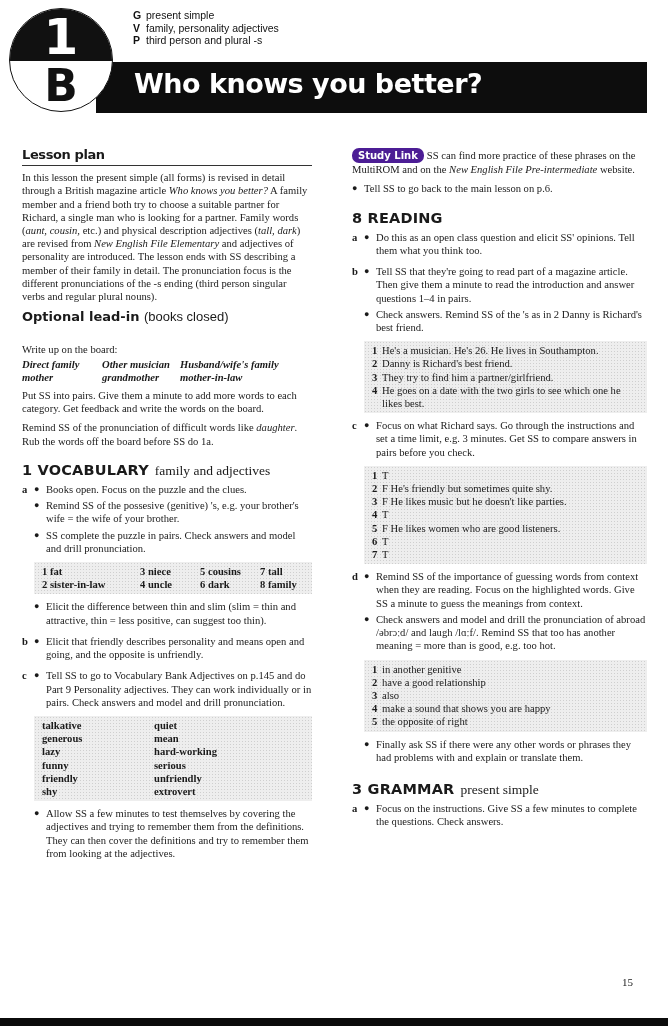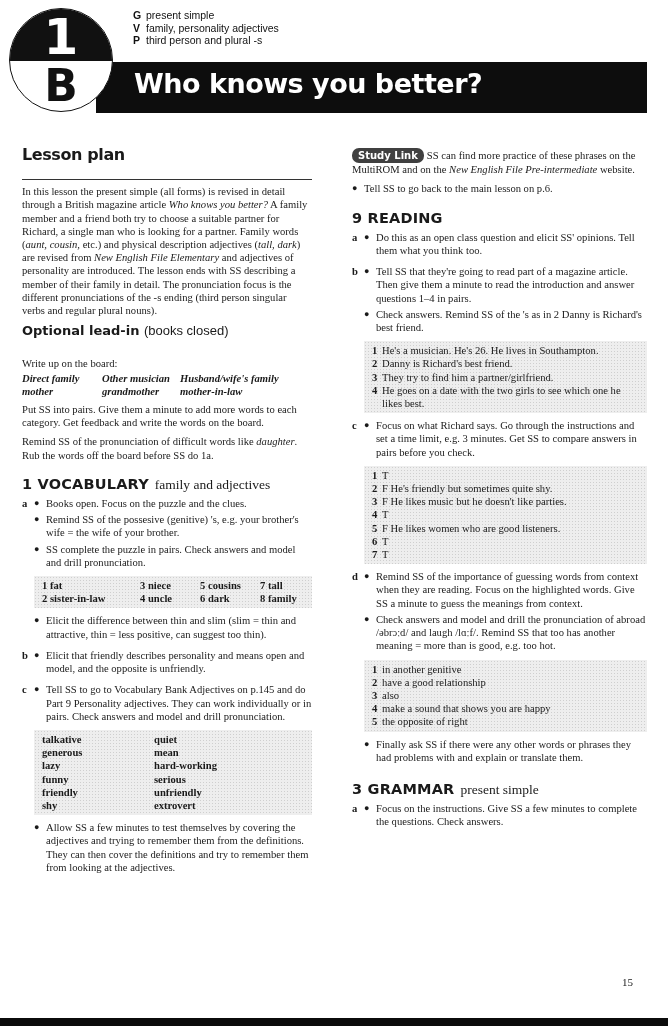--- a/index.html
+++ b/index.html
@@ -30,22 +30,22 @@
     position: absolute; left: 38px; top: 6px;
     font-family: "DejaVu Sans", sans-serif; font-weight: bold; font-size: 27px; color: #fff; letter-spacing: -0.5px;
   }
 
   
   .col { position: absolute; top: 148px; font-size: 10.6px; line-height: 13.2px; }
   .col-left { left: 22px; width: 290px; }
   .col-right { left: 352px; width: 295px; }
 
   .h-plan {
-    font-family: "DejaVu Sans", sans-serif; font-weight: bold; font-size: 16px; letter-spacing: -0.4px;
-    border-bottom: 1px solid #333; padding-bottom: 18px; margin-bottom: 5px;
+    font-family: "DejaVu Sans", sans-serif; font-weight: bold; font-size: 13px; letter-spacing: -0.4px;
+    border-bottom: 1px solid #333; padding-bottom: 4px; margin-bottom: 5px;
   }
   .h-sub { font-family: "DejaVu Sans", sans-serif; font-weight: bold; font-size: 13px; margin-top: 7px; margin-bottom: 20px; }
   .h-sub .light { font-family: "Liberation Sans", sans-serif; font-weight: normal; font-size: 13px; }
   .h-section { font-family: "DejaVu Sans", sans-serif; font-weight: bold; font-size: 14.5px; letter-spacing: 0.2px; margin-top: 16px; margin-bottom: 6px; }
   .h-section .light { font-family: Liberation Serif, serif; font-weight: normal; font-size: 13.5px; margin-left: 6px; letter-spacing: 0; }
   p { margin-bottom: 6px; }
   i { font-style: italic; }
 
   .lead-table { display: grid; grid-template-columns: 80px 78px 1fr; margin: 1px 0 5px; }
   .lead-table .hd { font-weight: bold; font-style: italic; }
@@ -59,21 +59,21 @@
 
   .answer-box {
     background: #eeeeee; background-image: radial-gradient(#cfcfcf 0.6px, transparent 0.7px);
     background-size: 3px 3px; margin: 4px 0 6px 12px; padding: 3px 8px; font-weight: bold;
   }
   .grid4 { display: grid; grid-template-columns: 98px 60px 60px 1fr; }
   .grid2 { display: grid; grid-template-columns: 112px 1fr; }
   .ans-list .ans-row { display: flex; }
   .ans-num { width: 10px; font-weight: bold; flex-shrink: 0; }
 
-  .study-link { display: inline-block; background: #404040; color: #fff; font-family: "DejaVu Sans", sans-serif; font-weight: bold; font-size: 10px; padding: 1px 6px; border-radius: 7px; margin-right: 3px; }
+  .study-link { display: inline-block; background: #4c1d95; color: #fff; font-family: "DejaVu Sans", sans-serif; font-weight: bold; font-size: 10px; padding: 1px 6px; border-radius: 7px; margin-right: 3px; }
 
   .page-number { position: absolute; left: 622px; top: 976px; font-size: 11px; }
   .bottom-rule { position: absolute; left: 0; top: 1018px; width: 668px; height: 8px; background: #0b0b0b; }
 </style>
 </head>
 <body>
 
 <div class="badge-circle">
   <div class="badge-top"></div>
   <div class="badge-num">1</div>
@@ -159,21 +159,21 @@
           <span class="bullet-dot">●</span>
           <span>Elicit the difference between thin and slim (slim = thin and attractive, thin = less positive, can suggest too thin).</span>
         </div>
     </div>
   </div>
   <div class="step" style="margin-top:5px">
     <div class="step-letter">b</div>
     <div class="step-body">
       <div class="bullet">
           <span class="bullet-dot">●</span>
-          <span>Elicit that friendly describes personality and means open and model, and the opposite is unfriendly.</span>
+          <span>Elicit that friendly describes personality and means open and going, and the opposite is unfriendly.</span>
         </div>
     </div>
   </div>
   <div class="step" style="margin-top:5px">
     <div class="step-letter">c</div>
     <div class="step-body">
       <div class="bullet">
           <span class="bullet-dot">●</span>
           <span>Tell SS to go to Vocabulary Bank Adjectives on p.145 and do Part 9 Personality adjectives. They can work individually or in pairs. Check answers and model and drill pronunciation.</span>
         </div>
@@ -206,21 +206,21 @@
 
 <div class="col col-right">
   <p>
     <span class="study-link">Study Link</span><span>SS can find more practice of these phrases on the MultiROM and on the </span><i>New English File Pre-intermediate</i><span> website.</span>
   </p>
   <div class="bullet">
       <span class="bullet-dot">●</span>
       <span>Tell SS to go back to the main lesson on p.6.</span>
     </div>
 
-  <div class="h-section">9 READING</div>
+  <div class="h-section">8 READING</div>
   <div class="step">
     <div class="step-letter">a</div>
     <div class="step-body">
       <div class="bullet">
           <span class="bullet-dot">●</span>
           <span>Do this as an open class question and elicit SS' opinions. Tell them what you think too.</span>
         </div>
     </div>
   </div>
   <div class="step" style="margin-top:5px">

